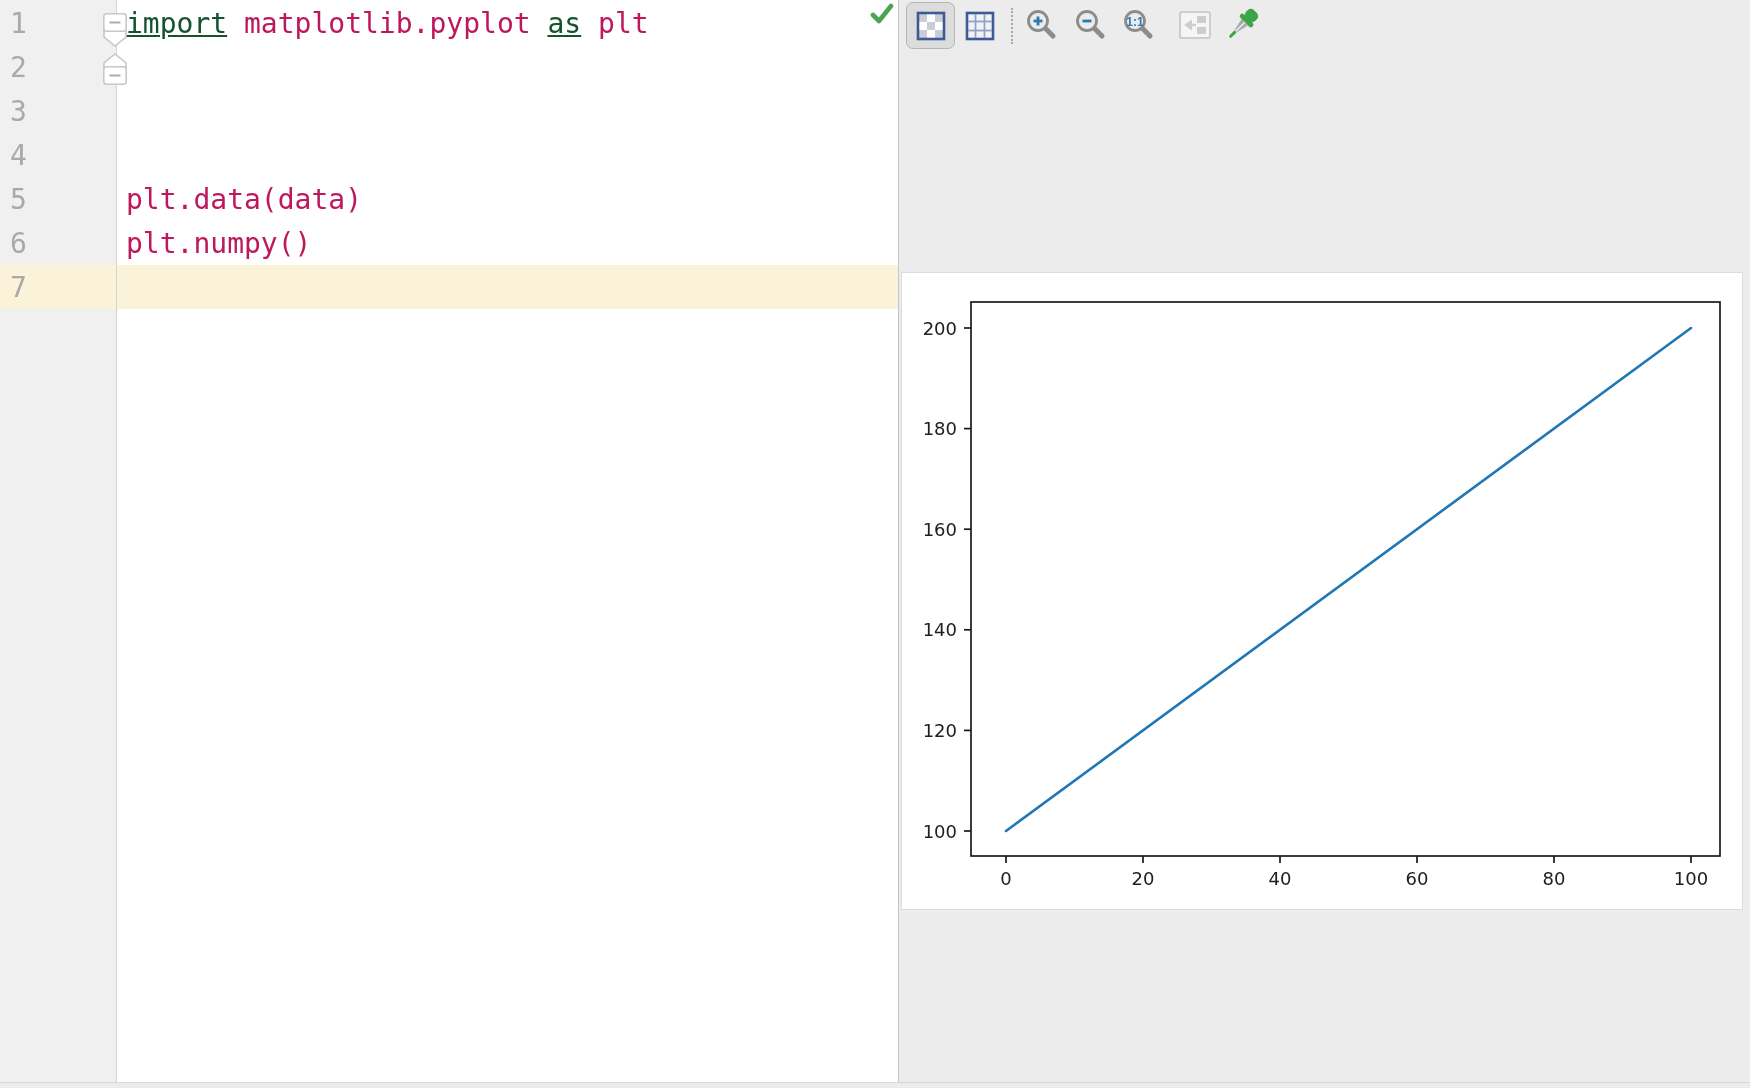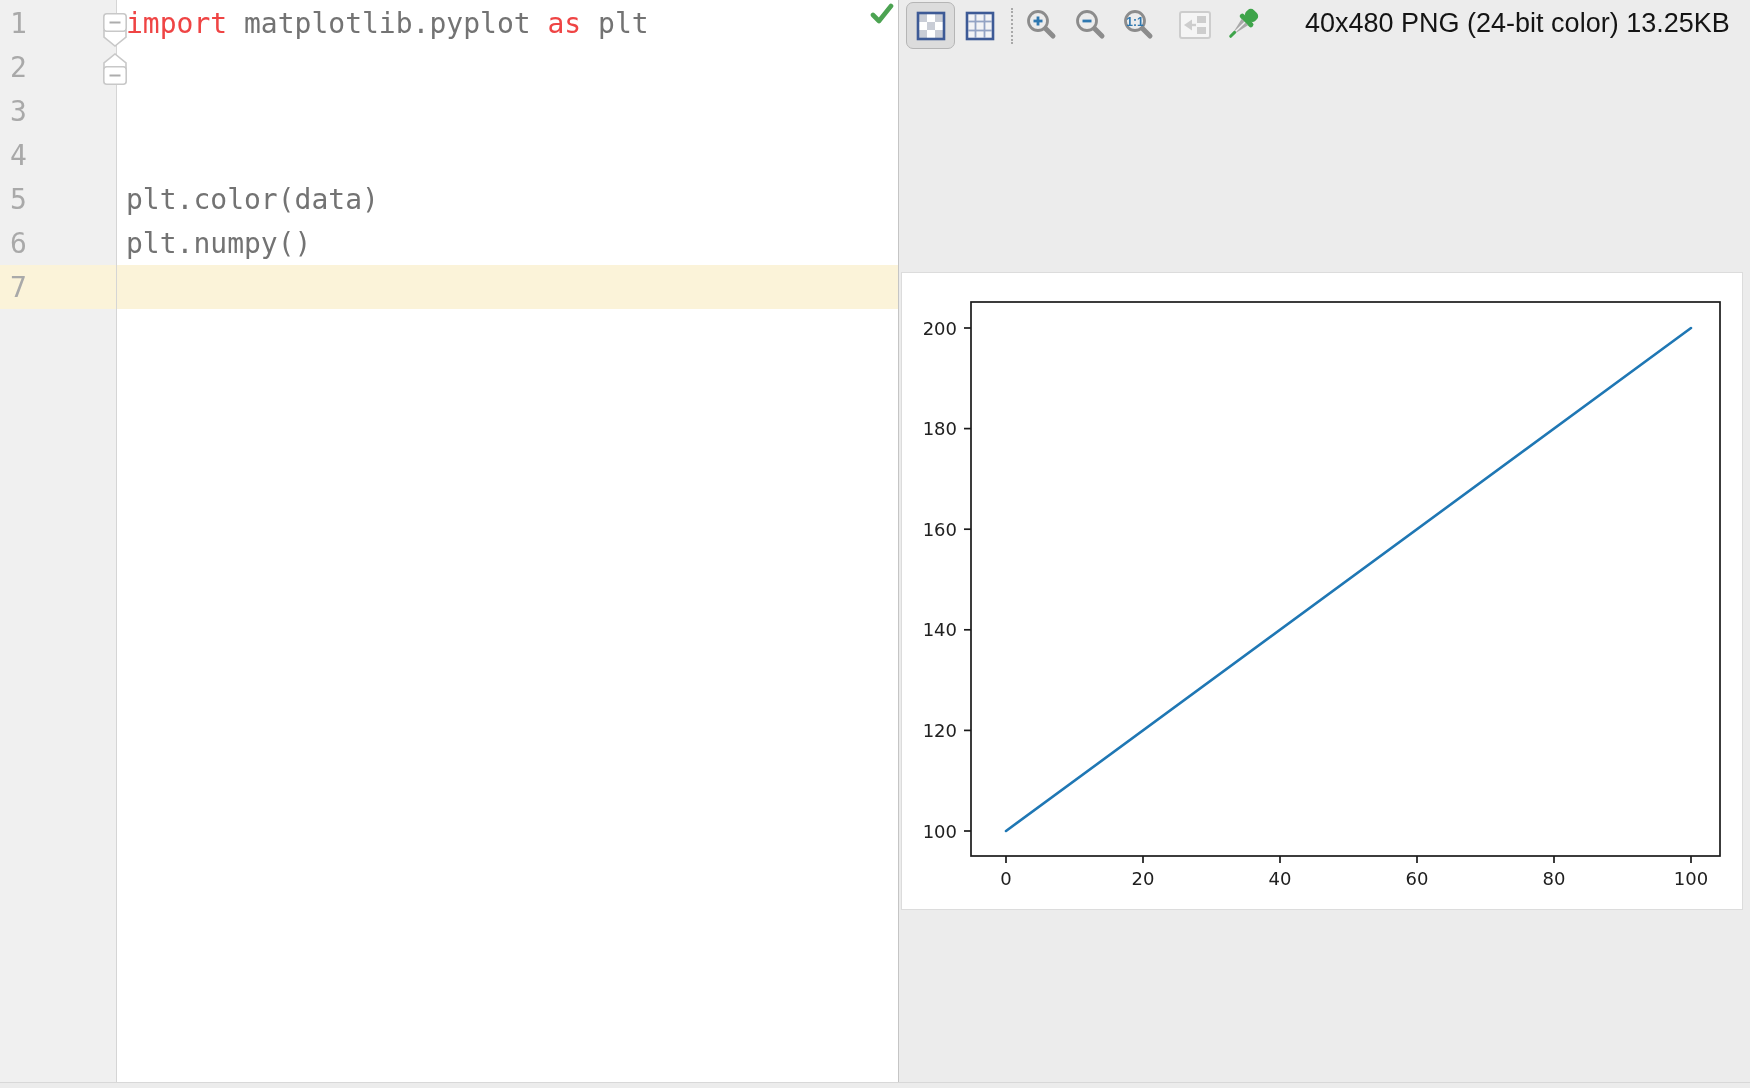--- a/index.html
+++ b/index.html
@@ -9,23 +9,23 @@
   .editor-pane{position:absolute;left:0;top:0;width:898px;height:1082px;background:#FFFFFF;overflow:hidden;}
   .gutter-bg{position:absolute;left:0;top:0;width:116px;height:1082px;background:#F0F0F0;}
   .gutter-divider{position:absolute;left:116px;top:0;width:1px;height:1082px;background:#D5D5D5;z-index:4;}
   .code-rows{position:absolute;left:0;top:1px;width:898px;z-index:2;}
   .code-row{display:flex;height:44px;align-items:center;}
   .code-row.active{background:#FBF3D9;}
   .ln-cell{width:117px;flex:0 0 117px;padding-left:10px;box-sizing:border-box;
            font-family:"DejaVu Sans Mono","Liberation Mono",monospace;font-size:28px;color:#A9A9A9;}
   .code-cell{padding-left:9px;font-family:"DejaVu Sans Mono","Liberation Mono",monospace;
              font-size:28px;color:#000;white-space:pre;}
-  .tok-keyword{color:#ef4444;}
+  .tok-keyword{color:#14532d;text-decoration:underline;}
   .tok-number{color:#1750EB;}
-  .tok-plain{color:#737373;}
+  .tok-plain{color:#be185d;}
   .fold-marker{position:absolute;left:102px;z-index:5;}
   .inspection-check{position:absolute;left:870px;top:2px;z-index:5;}
   
   .right-pane{position:absolute;left:898px;top:0;width:960px;height:1082px;background:#ECECEC;
               border-left:1px solid #C5C5C5;box-sizing:border-box;}
   .toolbar{position:absolute;left:0;top:0;width:100%;height:54px;}
   .tb-btn{position:absolute;display:flex;align-items:center;justify-content:center;}
   .tb-btn.selected{background:#DCDCDC;border:1px solid #B5B5B5;border-radius:7px;}
   .tb-sep{position:absolute;left:112px;top:8px;height:36px;width:0;border-left:2px dotted #A9A9A9;}
   .status{position:absolute;left:406px;top:8px;font-size:27px;color:#141414;white-space:nowrap;}
@@ -52,21 +52,21 @@
         </div>
         <div class="code-row">
           <div class="ln-cell">3</div>
           <div class="code-cell"></div>
         </div>
         <div class="code-row">
           <div class="ln-cell">4</div>
         </div>
         <div class="code-row">
           <div class="ln-cell">5</div>
-          <div class="code-cell"><span class="tok-plain">plt.color(data)</span></div>
+          <div class="code-cell"><span class="tok-plain">plt.data(data)</span></div>
         </div>
         <div class="code-row">
           <div class="ln-cell">6</div>
           <div class="code-cell"><span class="tok-plain">plt.numpy()</span></div>
         </div>
         <div class="code-row active">
           <div class="ln-cell">7</div>
           <div class="code-cell"></div>
         </div>
       </div>
@@ -156,21 +156,20 @@
           <g transform="rotate(45 19 20)">
             <rect x="12.5" y="1" width="13" height="11" rx="4.5" fill="#3EA44A"></rect>
             <rect x="10.5" y="11" width="17" height="5" rx="2.2" fill="#3EA44A"></rect>
             <polygon points="14.5,16 23.5,16 20,31 18,31" fill="#A9A9A9"></polygon>
             <line x1="19" y1="16" x2="19" y2="30" stroke="#F2F2F2" stroke-width="1.4"></line>
             <line x1="19" y1="30.5" x2="19" y2="36" stroke="#3EA44A" stroke-width="3" stroke-linecap="round"></line>
           </g>
         </svg>
       </div>
 
-      <div class="status">40x480 PNG (24-bit color) 13.25KB</div>
     </div>
 
     <div class="image-canvas">
       <svg id="plot-svg" width="840" height="636" viewBox="0 0 840 636">
           <rect x="69" y="29" width="749" height="554" fill="none" stroke="#1a1a1a" stroke-width="1.7"></rect>
           <line x1="104" y1="583" x2="104" y2="590" stroke="#1a1a1a" stroke-width="1.7"></line>
           <text x="104" y="612" text-anchor="middle" class="plot-label">0</text>
           <line x1="241" y1="583" x2="241" y2="590" stroke="#1a1a1a" stroke-width="1.7"></line>
           <text x="241" y="612" text-anchor="middle" class="plot-label">20</text>
           <line x1="378" y1="583" x2="378" y2="590" stroke="#1a1a1a" stroke-width="1.7"></line>

